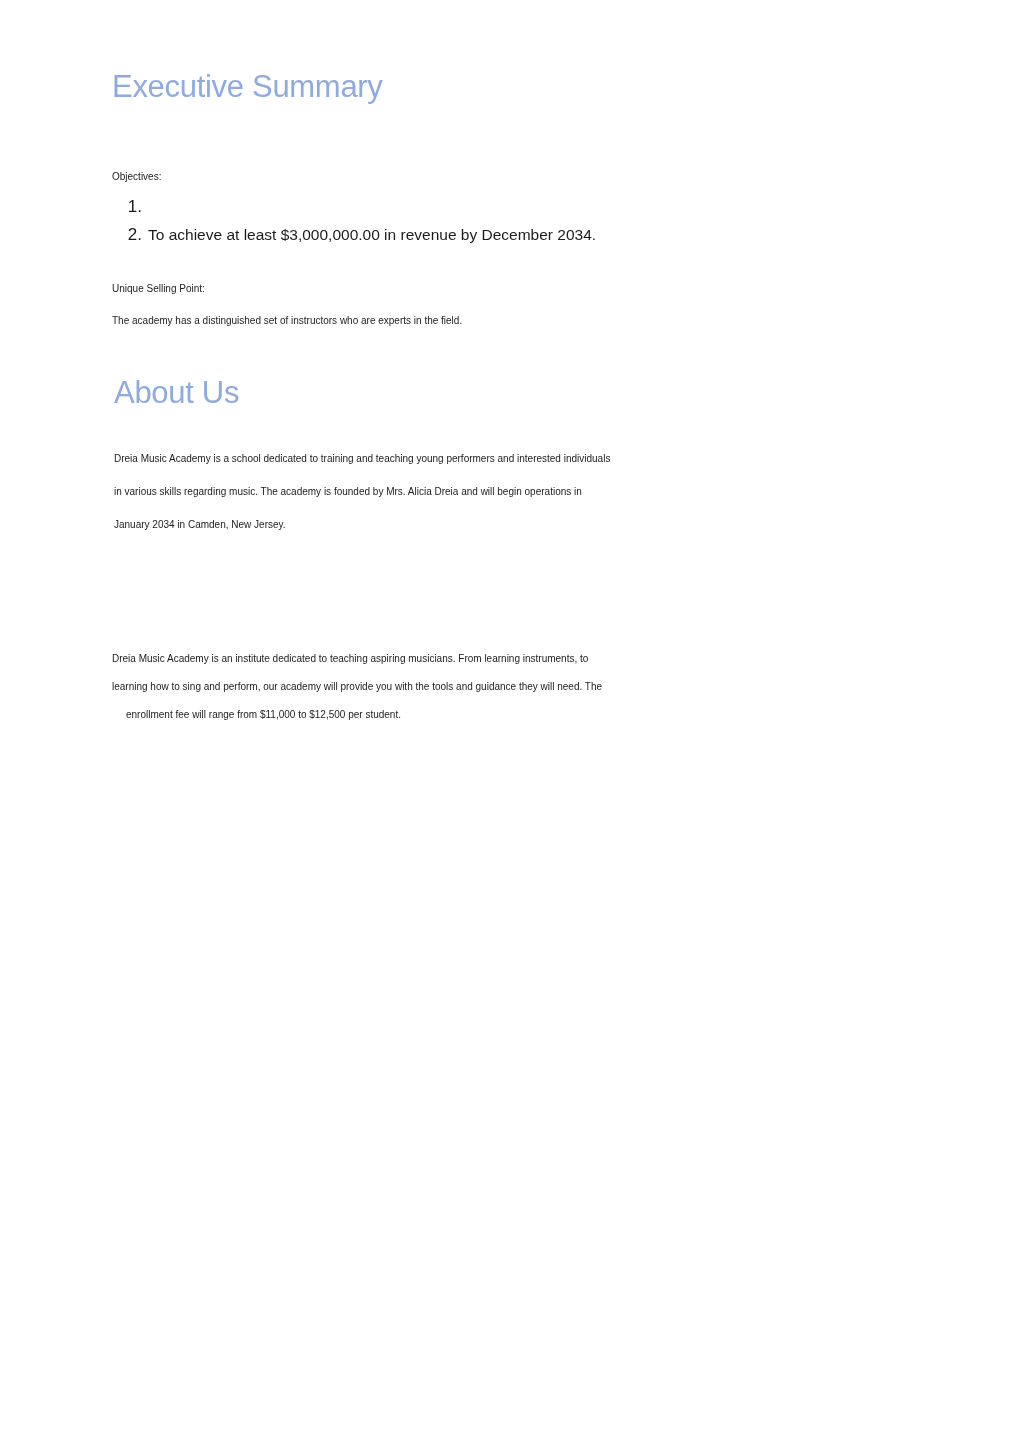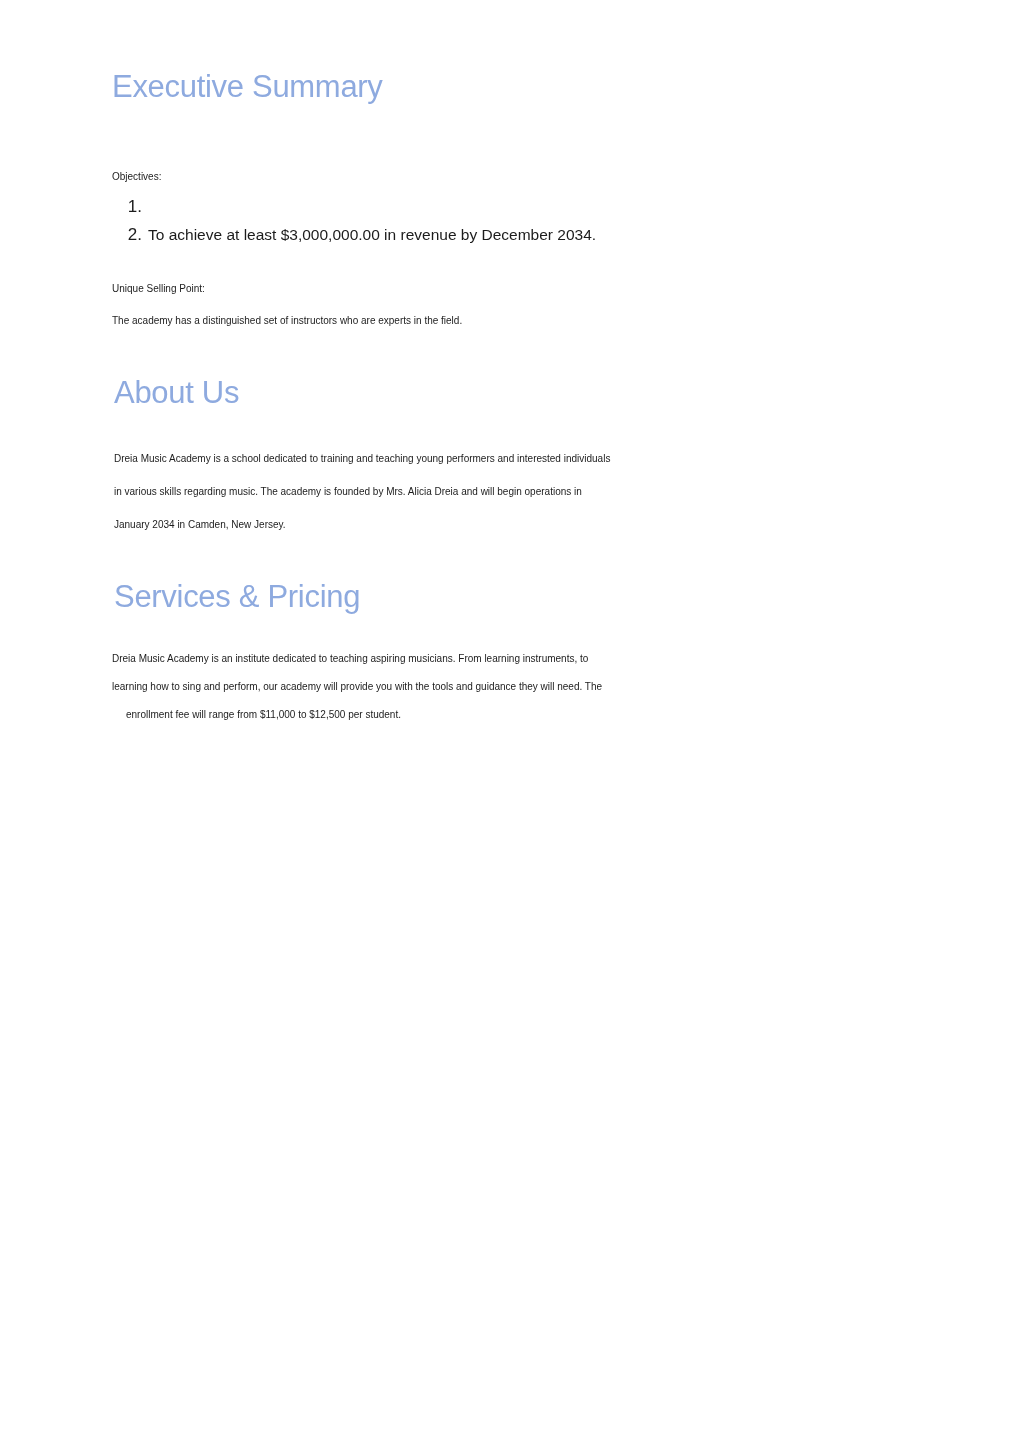--- a/index.html
+++ b/index.html
@@ -95,21 +95,20 @@
   <p class="txt" style="left:112px; top:304px;">The academy has a distinguished set of instructors who are experts in the field.</p>
 
   <h1 class="h1" style="left:114px; top:365px;">About Us</h1>
 
   <div>
     <p class="txt" style="left:114px; top:442px;">Dreia Music Academy is a school dedicated to training and teaching young performers and interested individuals</p>
     <p class="txt" style="left:114px; top:475px;">in various skills regarding music. The academy is founded by Mrs. Alicia Dreia and will begin operations in</p>
     <p class="txt" style="left:114px; top:508px;">January 2034 in Camden, New Jersey.</p>
   </div>
 
-  <h1 class="h1" style="left:114px; top:569px;">Services &amp; Pricing</h1>
 
   <div>
     <p class="txt" style="left:112px; top:642px;">Dreia Music Academy is an institute dedicated to teaching aspiring musicians. From learning instruments, to</p>
     <p class="txt" style="left:112px; top:670px;">learning how to sing and perform, our academy will provide you with the tools and guidance they will need. The</p>
     <p class="txt" style="left:112px; top:698px;margin-left:14px;">enrollment fee will range from $11,000 to $12,500 per student.</p>
   </div>
 
 </div>
 
 </body></html>

